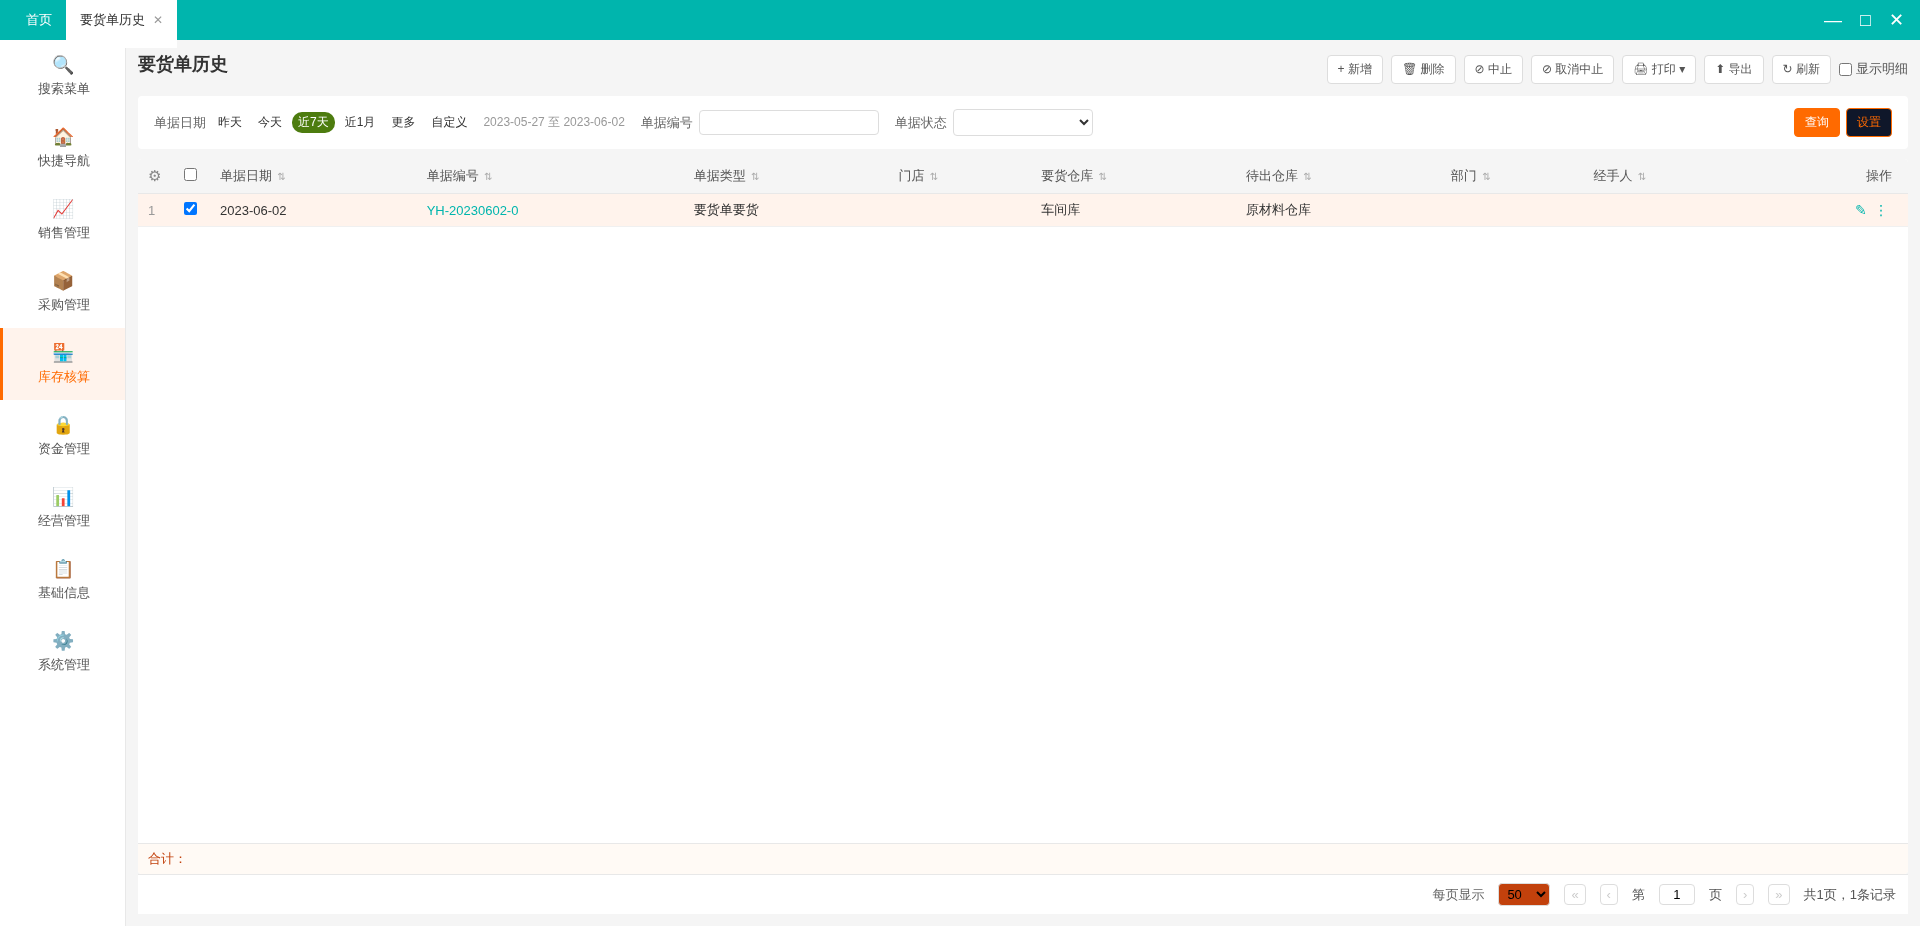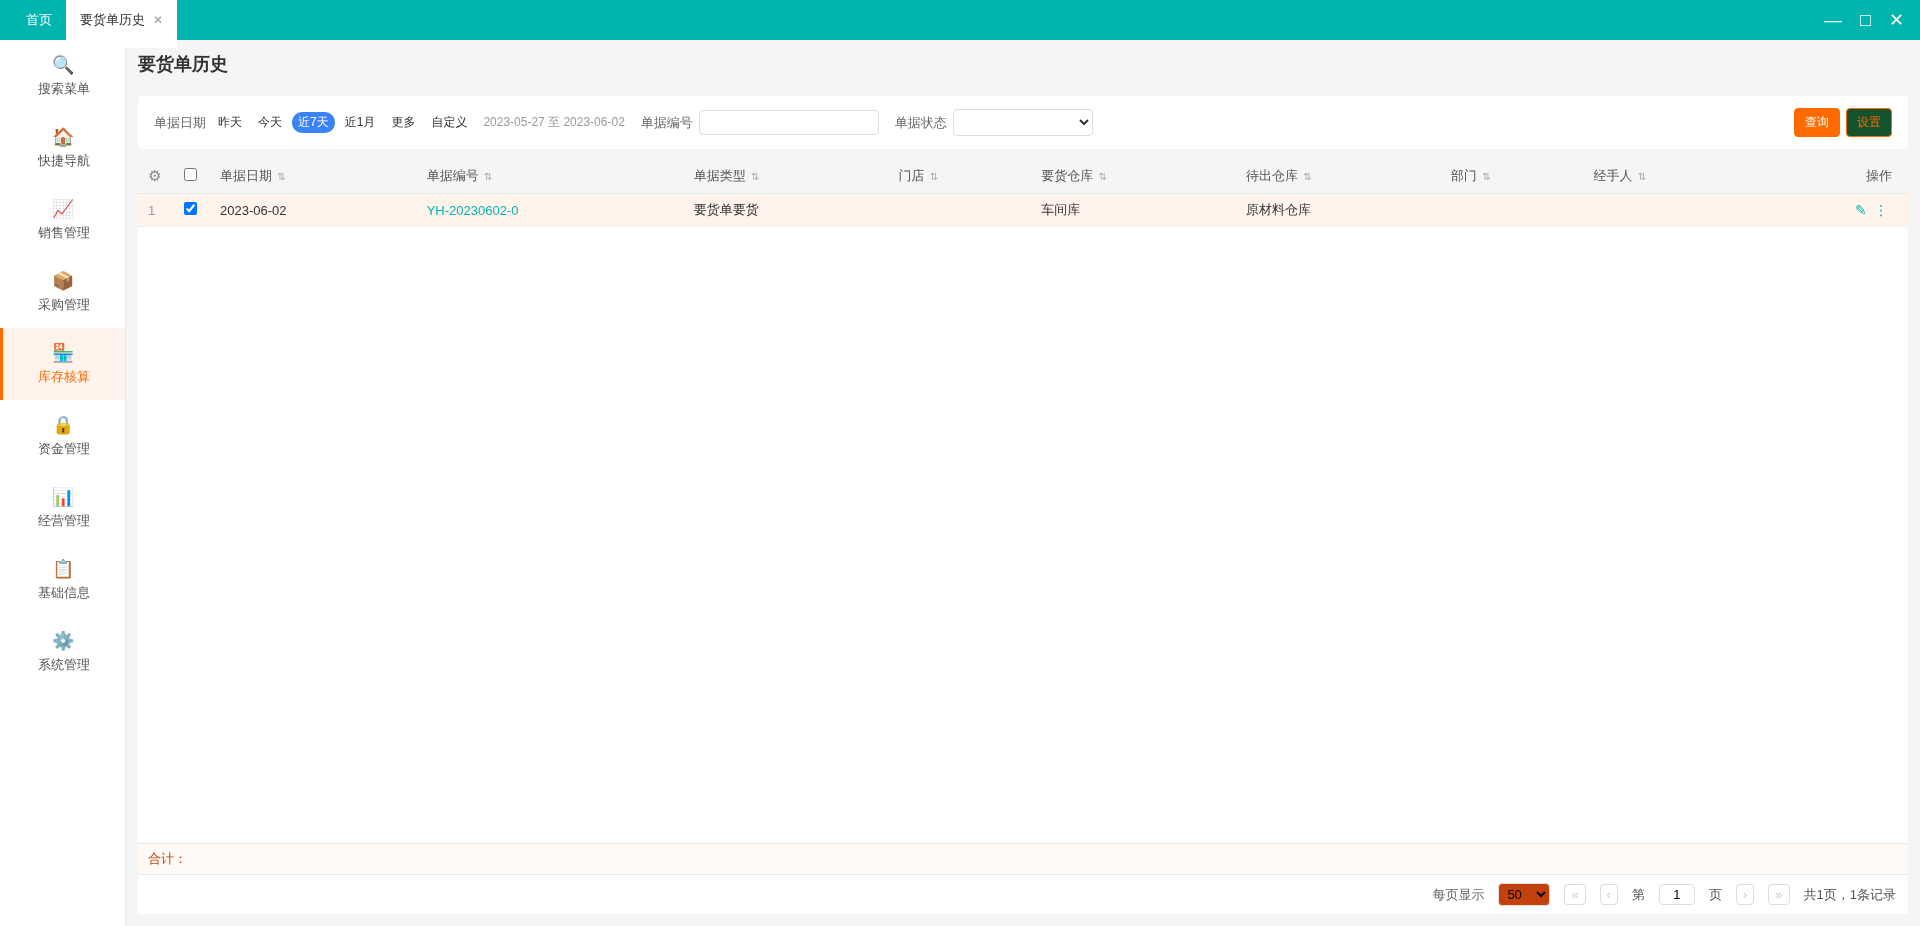--- a/index.html
+++ b/index.html
@@ -41,36 +41,36 @@
 
     
     .filter-panel {
       background: #fff; border-radius: 4px; padding: 12px 16px; margin-bottom: 10px;
     }
     .filter-row { display: flex; align-items: center; gap: 16px; flex-wrap: wrap; }
     .filter-group { display: flex; align-items: center; gap: 6px; }
     .filter-label { color: #666; white-space: nowrap; }
     .date-filter-btns { display: flex; align-items: center; gap: 4px; }
     .date-btn { padding: 2px 6px; border-radius: 10px; cursor: pointer; font-size: 12px; color: #333; }
-    .date-btn.active { background: #3b82f6; color: #fff; }
+    .date-btn.active { background: #4d7c0f; color: #fff; }
     .date-range { color: #999; font-size: 12px; margin-left: 4px; }
     .filter-input { border: 1px solid #ddd; border-radius: 4px; padding: 4px 8px; width: 180px; outline: none; color: #333; }
     .filter-select { border: 1px solid #ddd; border-radius: 4px; padding: 4px 8px; width: 140px; background: #fff; cursor: pointer; color: #333; }
     .expand-more { display: flex; align-items: center; justify-content: center; color: #00b5ad; cursor: pointer; font-size: 12px; margin-top: 8px; gap: 4px; }
 
     
     .toolbar {
       display: flex; align-items: center; gap: 8px; margin-bottom: 8px; flex-wrap: wrap;
     }
     .toolbar-btn {
       display: flex; align-items: center; gap: 4px; padding: 5px 10px; border: 1px solid #ddd; border-radius: 4px;
       background: #fff; cursor: pointer; color: #555; font-size: 12px; white-space: nowrap;
     }
     .toolbar-btn.primary { background: #ff6a00; color: #fff; border-color: #ff6a00; }
-    .toolbar-btn.settings { background: #14532d; color: #ff6a00; border-color: #ff6a00; }
+    .toolbar-btn.settings { background: #0f172a; color: #ff6a00; border-color: #ff6a00; }
     .toolbar-spacer { flex: 1; }
     .show-detail-label { display: flex; align-items: center; gap: 4px; font-size: 12px; color: #555; cursor: pointer; }
 
     
     .table-container { flex: 1; background: #fff; border-radius: 4px; overflow: auto; display: flex; flex-direction: column; }
     table { width: 100%; border-collapse: collapse; }
     thead tr { background: #f5f5f5; }
     th {
       padding: 8px 10px; text-align: left; color: #555; font-weight: normal; border-bottom: 1px solid #e8e8e8;
       white-space: nowrap; font-size: 12px;
@@ -160,20 +160,33 @@
       <span class="icon">⚙️</span>
       <span>系统管理</span>
     </div>
   </div>
 
   <div class="content-area">
 
     <div style="display:flex; align-items:center; margin-bottom:10px;">
       <h2 class="page-title">要货单历史</h2>
       <div class="toolbar-spacer"></div>
+      <div class="toolbar" style="margin-bottom:0;">
+        <button class="toolbar-btn">+ 新增</button>
+        <button class="toolbar-btn">🗑 删除</button>
+        <button class="toolbar-btn">⊘ 中止</button>
+        <button class="toolbar-btn">⊘ 取消中止</button>
+        <button class="toolbar-btn">🖨 打印 ▾</button>
+        <button class="toolbar-btn">⬆ 导出</button>
+        <button class="toolbar-btn">↻ 刷新</button>
+        <label class="show-detail-label">
+          <input type="checkbox" style="">
+          <span>显示明细</span>
+        </label>
+      </div>
     </div>
 
     <div class="filter-panel">
       <div class="filter-row">
 
         <div class="filter-group">
           <span class="filter-label">单据日期</span>
           <div class="date-filter-btns">
             <span class="date-btn">昨天</span>
             <span class="date-btn">今天</span>

